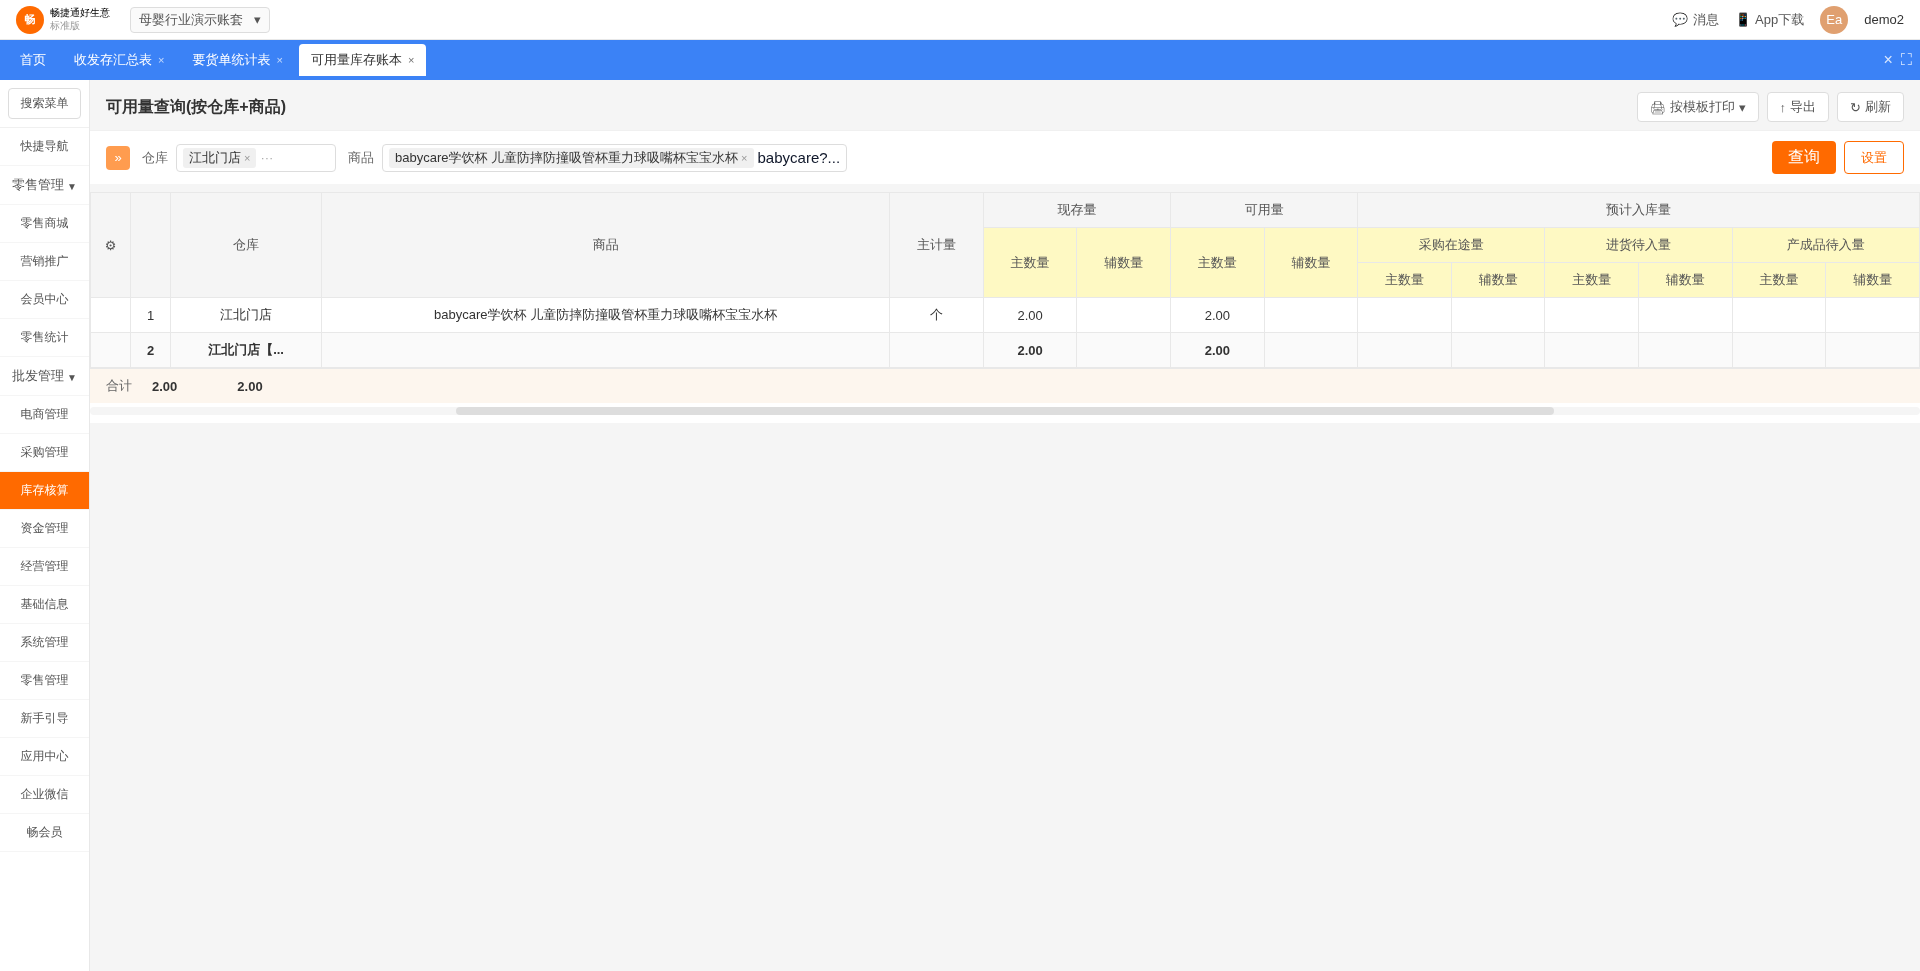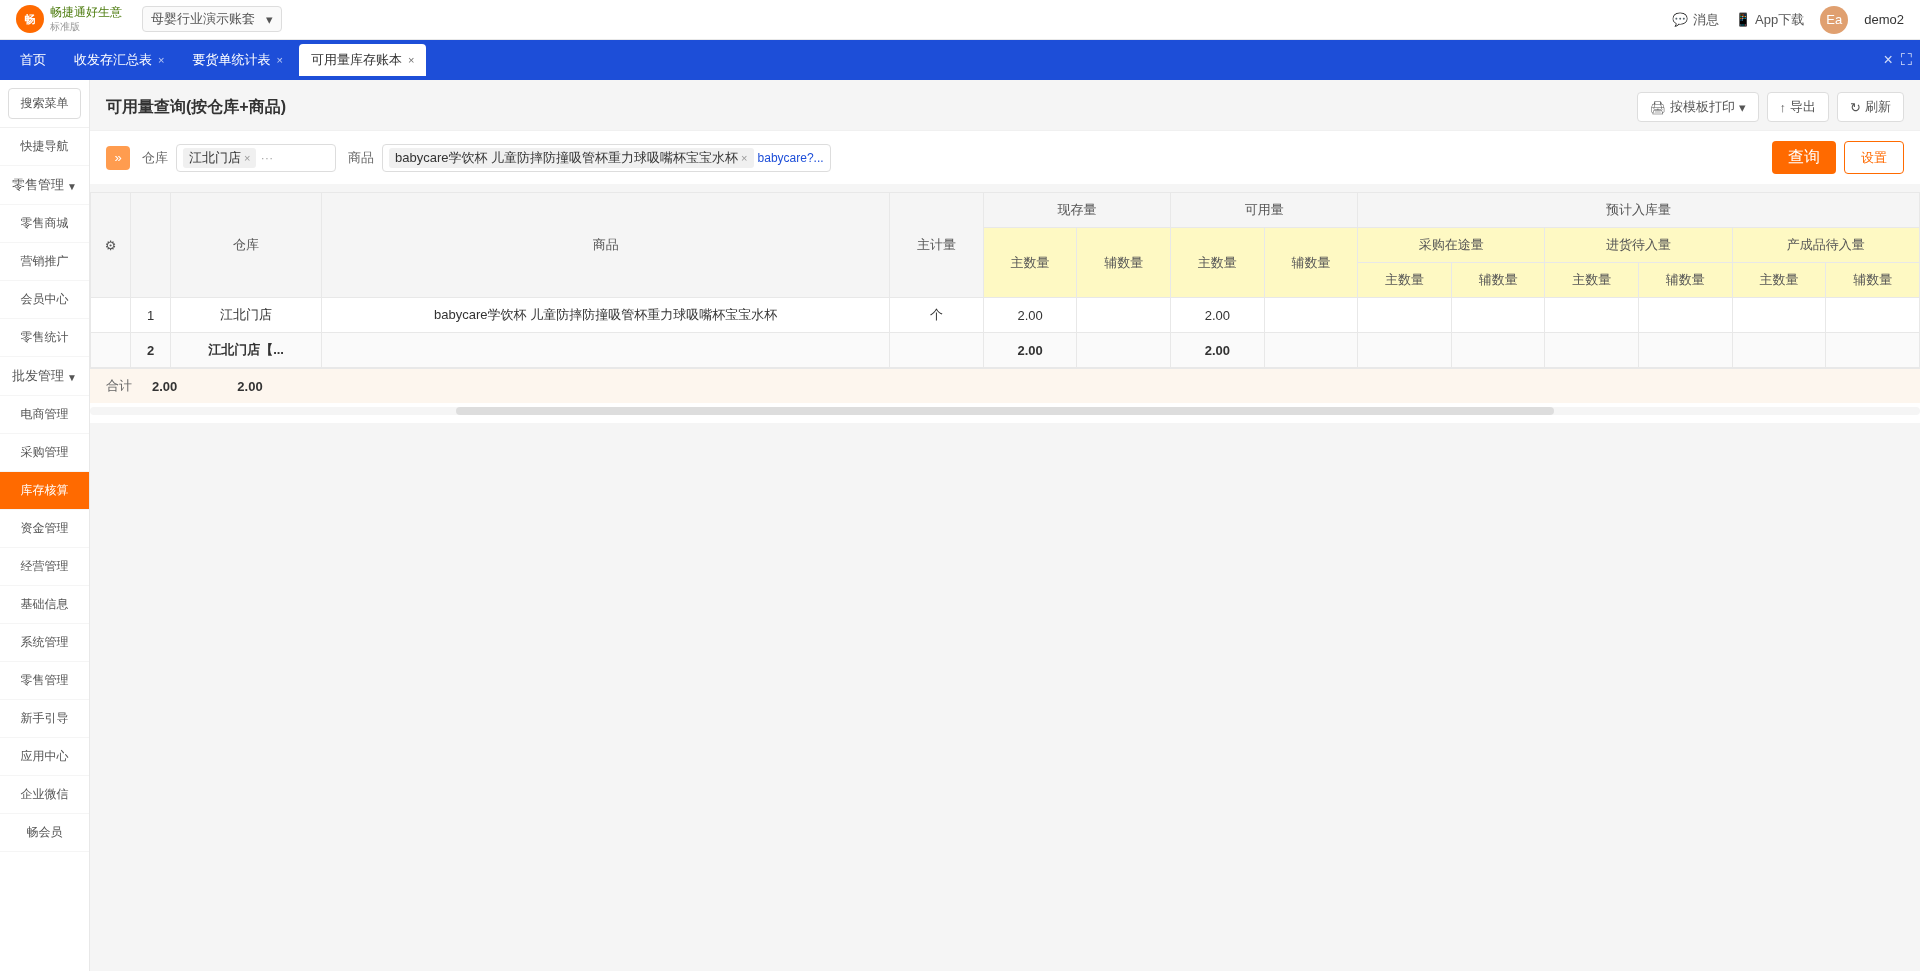--- a/index.html
+++ b/index.html
@@ -13,36 +13,36 @@
       align-items: center;
       justify-content: space-between;
       padding: 0 16px;
       border-bottom: 1px solid #e8e8e8;
       flex-shrink: 0;
     }
     .topbar-left { display: flex; align-items: center; gap: 8px; }
     .logo-area { display: flex; align-items: center; gap: 6px; }
     .logo-icon { width: 28px; height: 28px; background: #ff6a00; border-radius: 50%; display: flex; align-items: center; justify-content: center; }
     .logo-icon span { color: #fff; font-size: 11px; font-weight: bold; }
-    .logo-text { font-size: 12px; color: #4d7c0f; line-height: 1.2; }
+    .logo-text { font-size: 10px; color: #000000; line-height: 1.2; }
     .logo-sub { font-size: 10px; color: #999; }
     .tenant-selector {
       display: flex; align-items: center; gap: 11px;
       border: 1px solid #ddd; border-radius: 4px;
       padding: 3px 8px; cursor: pointer; background: #fafafa;
       color: #555; font-size: 12px; margin-left: 12px;
     }
     .topbar-right { display: flex; align-items: center; gap: 16px; }
     .topbar-btn { display: flex; align-items: center; gap: 4px; cursor: pointer; color: #555; font-size: 13px; }
     .avatar { width: 28px; height: 28px; border-radius: 50%; background: #e0a070; display: flex; align-items: center; justify-content: center; color: #fff; font-size: 12px; overflow: hidden; }
 
     
     .tabbar {
       height: 40px;
-      background: #1d4ed8;
+      background: #3b82f6;
       display: flex;
       align-items: center;
       padding: 0 8px;
       gap: 4px;
       flex-shrink: 0;
     }
     .tab {
       height: 32px;
       padding: 0 12px;
       border-radius: 4px 4px 0 0;
@@ -141,21 +141,21 @@
     .filter-tags {
       display: flex; align-items: center; gap: 4px; flex-wrap: wrap;
       border: 1px solid #ddd; border-radius: 4px; padding: 3px 6px;
       min-width: 160px; background: #fff;
     }
     .filter-tag {
       background: #f0f0f0; border-radius: 3px; padding: 1px 6px;
       font-size: 12px; color: #333; display: flex; align-items: center; gap: 3px;
     }
     .filter-tag-close { cursor: pointer; color: #999; font-size: 11px; }
-    .filter-tag-more { color: #1d4ed8; cursor: pointer; font-size: 12px; }
+    .filter-tag-more { color: #0f172a; cursor: pointer; font-size: 15px; }
     .filter-ellipsis { color: #aaa; cursor: pointer; }
     .filter-actions { display: flex; gap: 8px; margin-left: auto; }
     .btn-query {
       background: #ff6a00; color: #fff; border: none;
       border-radius: 4px; padding: 6px 16px; cursor: pointer; font-size: 16px;
     }
     .btn-settings {
       background: #fff; color: #ff6a00; border: 1px solid #ff6a00;
       border-radius: 4px; padding: 5px 16px; cursor: pointer; font-size: 13px;
     }

